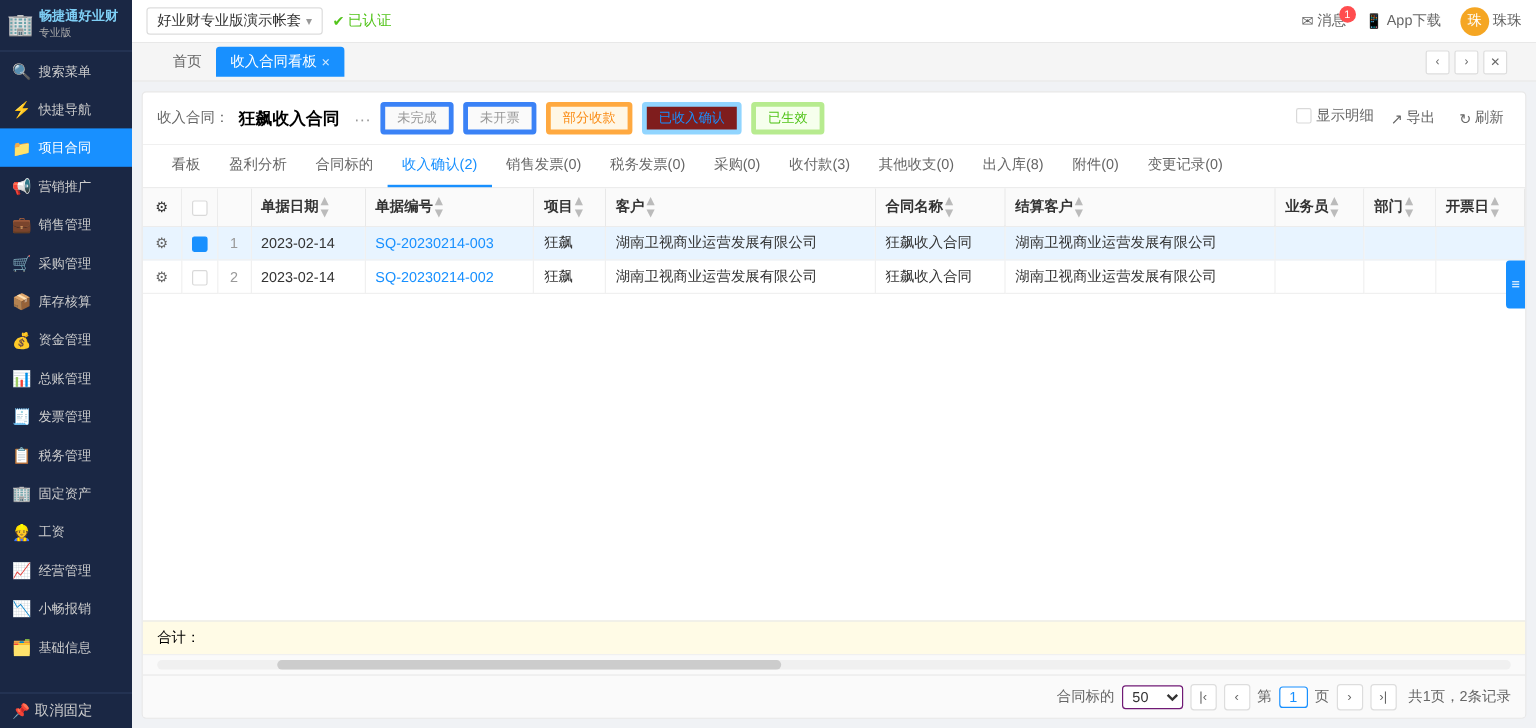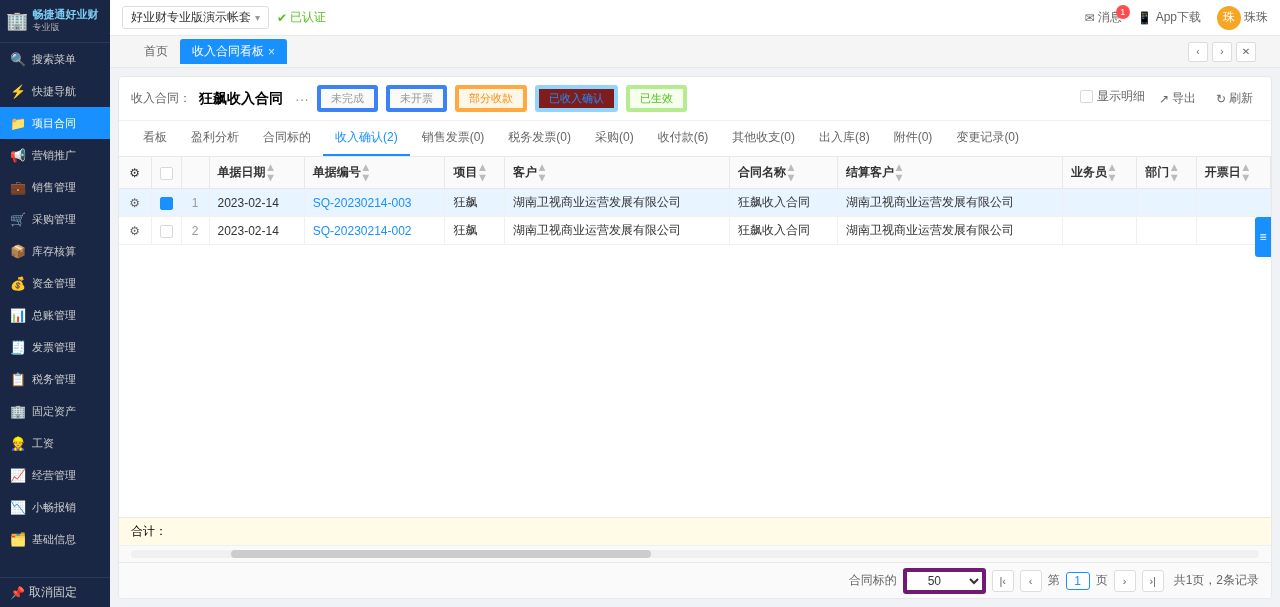--- a/index.html
+++ b/index.html
@@ -71,21 +71,21 @@
     .table-footer { background: #fffbe6; border-top: 1px solid #e8e8e8; padding: 5px 12px; display: flex; align-items: center; flex-shrink: 0; }
 
     
     .scrollbar-row { padding: 4px 12px; background: #fafafa; border-top: 1px solid #f0f0f0; flex-shrink: 0; }
     .scrollbar-track { height: 8px; background: #f0f0f0; border-radius: 4px; position: relative; }
     .scrollbar-thumb { width: 420px; height: 8px; background: #ccc; border-radius: 4px; position: absolute; left: 100px; }
 
     
     .pagination { height: 36px; background: #fafafa; border-top: 1px solid #e8e8e8; display: flex; align-items: center; justify-content: flex-end; padding: 0 12px; gap: 6px; flex-shrink: 0; }
     .pagination-label { color: #666; }
-    .pagination-size { border: 4px solid #701a75; border-radius: 3px; padding: 1px 17px; color: #333; cursor: pointer; background: #fff; }
+    .pagination-size { border: 1px solid #701a75; border-radius: 3px; padding: 1px 4px; color: #333; cursor: pointer; background: #fff; }
     .pagination-btn { width: 22px; height: 22px; border: 1px solid #ddd; border-radius: 3px; background: #fff; display: flex; align-items: center; justify-content: center; cursor: pointer; color: #666; font-size: 11px; }
     .pagination-current { border: 1px solid #1890ff; border-radius: 3px; padding: 1px 6px; color: #1890ff; background: #fff; min-width: 24px; text-align: center; }
     .pagination-page-label { color: #666; }
     .pagination-total { color: #666; margin-left: 4px; }
 
     
     .right-panel-icon { position: absolute; right: 0; top: 50%; transform: translateY(-50%); background: #1890ff; color: #fff; width: 16px; height: 40px; display: flex; align-items: center; justify-content: center; cursor: pointer; border-radius: 3px 0 0 3px; font-size: 10px; }
 
     
     .cb { width: 13px; height: 13px; border: 1px solid #d9d9d9; border-radius: 2px; display: inline-block; background: #fff; cursor: pointer; vertical-align: middle; }
@@ -252,21 +252,21 @@
     </div>
 
     <div class="sub-tabs" id="sub-tabs-container">
         <div class="sub-tab">看板</div>
         <div class="sub-tab">盈利分析</div>
         <div class="sub-tab">合同标的</div>
         <div class="sub-tab active">收入确认(2)</div>
         <div class="sub-tab">销售发票(0)</div>
         <div class="sub-tab">税务发票(0)</div>
         <div class="sub-tab">采购(0)</div>
-        <div class="sub-tab">收付款(6)</div>
+        <div class="sub-tab">收付款(3)</div>
         <div class="sub-tab">其他收支(0)</div>
         <div class="sub-tab">出入库(8)</div>
         <div class="sub-tab">附件(0)</div>
         <div class="sub-tab">变更记录(0)</div>
       </div>
 
     <div style="flex:1;overflow:hidden;display:flex;flex-direction:column;position:relative;">
       <div class="table-wrapper">
         <table>
           <thead>

